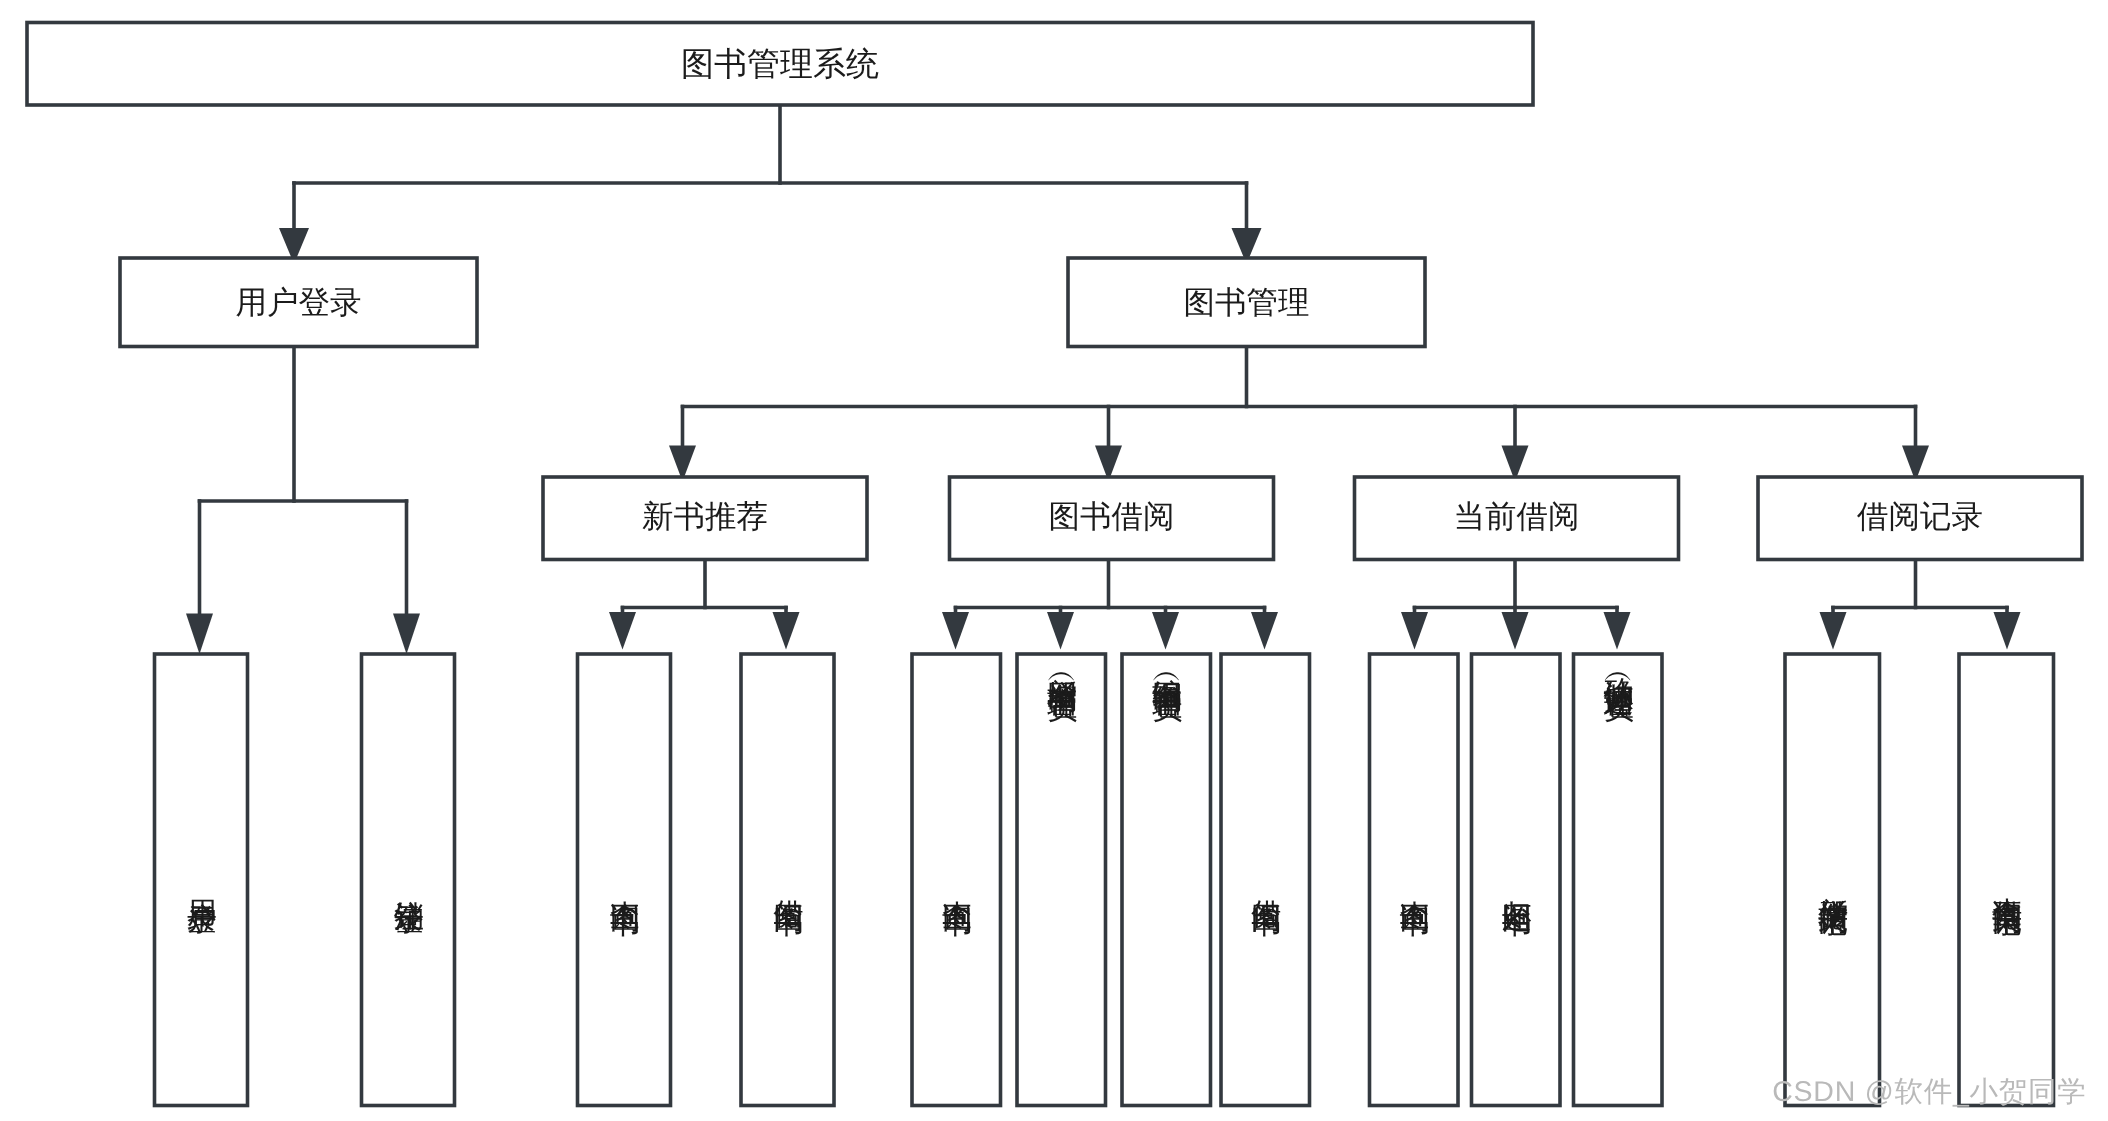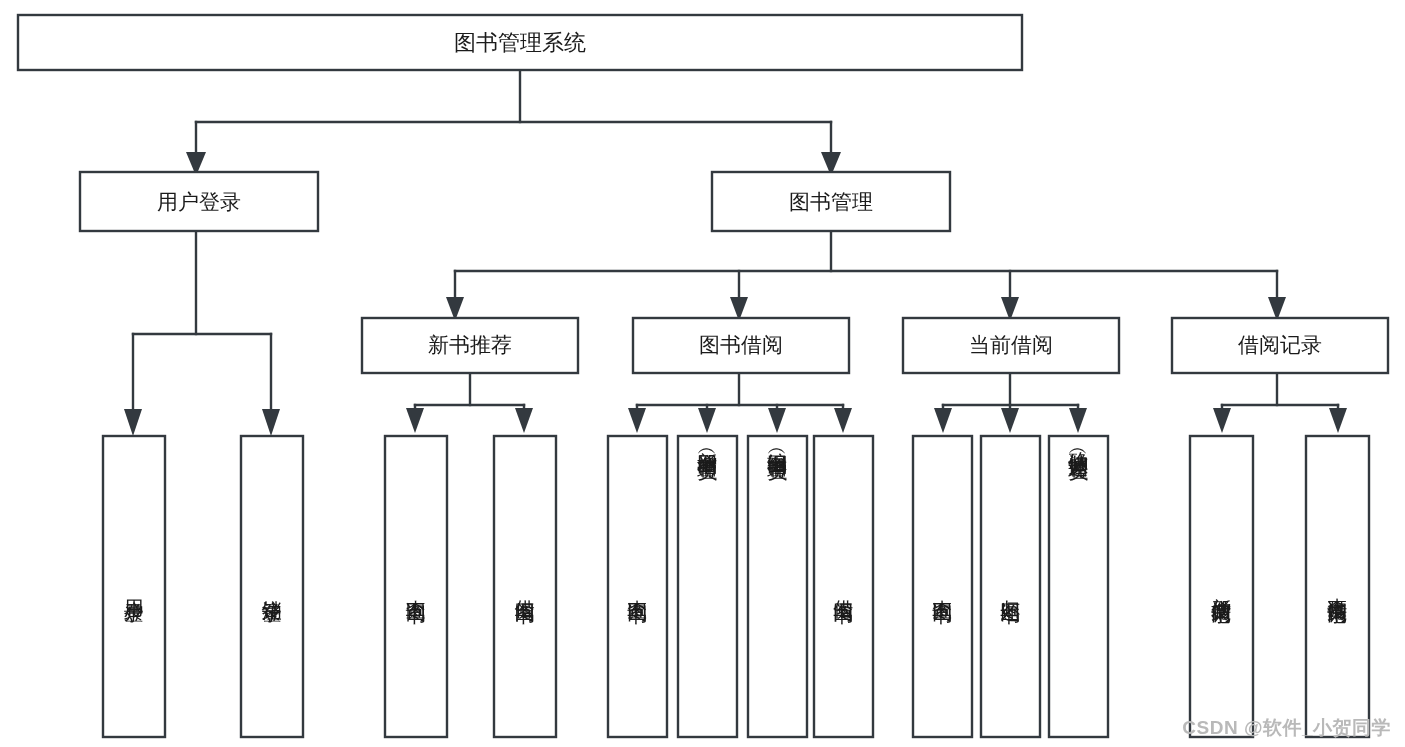--- a/index.html
+++ b/index.html
@@ -71,21 +71,20 @@
   }
   #watermark {
     position: absolute;
     right: 14px;
     bottom: 6px;
     font-family: "Liberation Sans", "DejaVu Sans", sans-serif;
     font-size: 19px;
     color: #b9b9b9;
     letter-spacing: 0.5px;
     user-select: none;
-    font-weight: bold;
   }
 </style>
 </head>
 <body>
 
 <div id="stage">
 
   <svg id="diagram-svg" viewBox="0 0 1405 747">
 
     <g>

